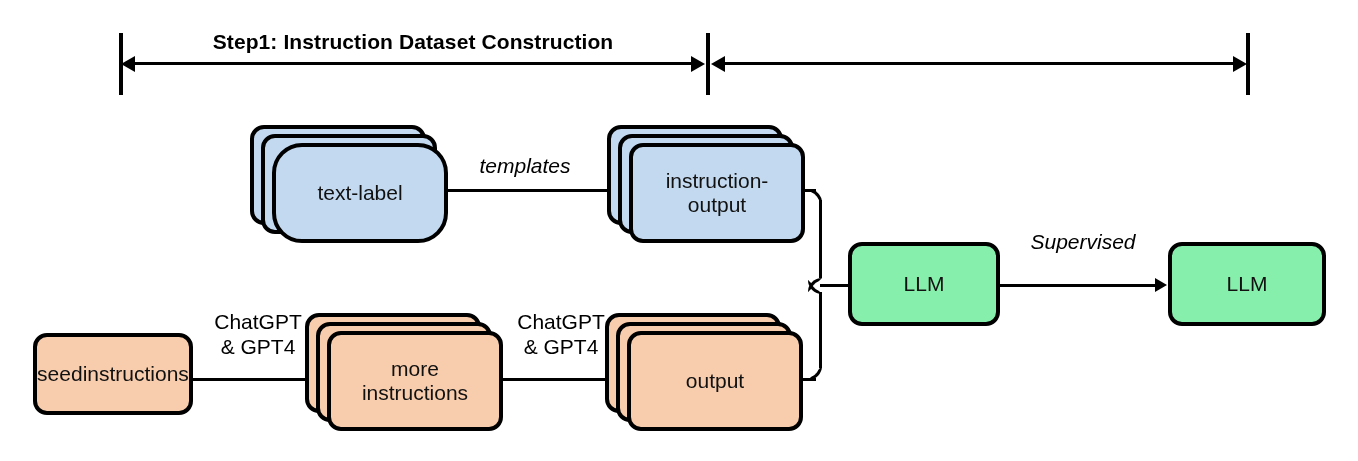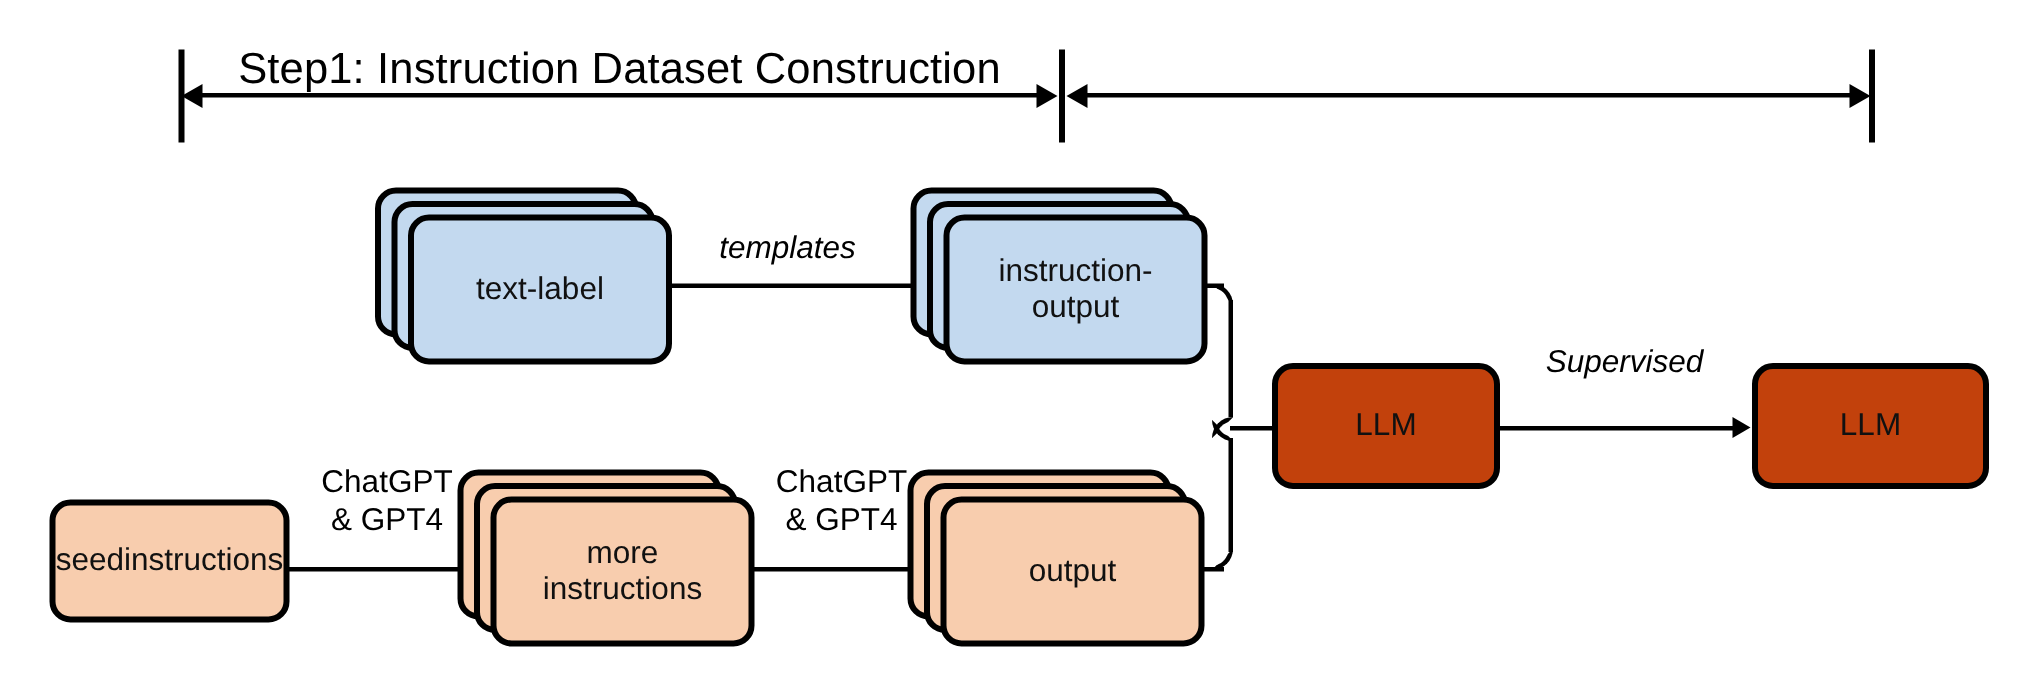--- a/index.html
+++ b/index.html
@@ -34,45 +34,46 @@
     position: absolute;
     width: 0; height: 0;
     border-top: 8px solid transparent;
     border-bottom: 8px solid transparent;
   }
   .ah-right { border-left: 14px solid #000; }
   .ah-left  { border-right: 14px solid #000; }
 
   .steplabel {
     position: absolute;
-    font-size: 29px;
+    font-size: 21px;
     color: #000;
     white-space: nowrap;
     text-align: center;
     letter-spacing: 0.1px;
+    font-weight: bold;
   }
 
   
   .node {
     position: absolute;
     box-sizing: border-box;
     border: 4px solid #000;
     border-radius: 14px;
     display: flex;
     align-items: center;
     justify-content: center;
     text-align: center;
     font-size: 21px;
     line-height: 1.16;
     color: #111;
     background: #ffffff;
   }
   .blue   { background: #c3d9ef; }
   .orange { background: #f8cdae; }
-  .grey   { background: #c2410c; }
+  .grey   { background: #86efac; }
 
   
   .stack-layer {
     position: absolute;
     box-sizing: border-box;
     border: 4px solid #000;
     border-radius: 14px;
   }
 
   
@@ -129,21 +130,21 @@
   <div class="arrowhead ah-right" style="left:1233px; top:55.5px;"></div>
 
   <div class="steplabel" style="left:119px; top:30px; width:588px;">Step1: Instruction Dataset Construction</div>
 
   <div class="hline" style="left:430px; top:189px; width:190px;"></div>
   <div class="ahead-r" style="left:613px; top:182.5px;"></div>
   <div class="edgelabel" style="left:440px; top:154px; width:170px;font-style:italic;">templates</div>
 
   <div class="stack-layer blue" style="left:250px; top:125px; width:176px; height:100px;"></div>
   <div class="stack-layer blue" style="left:261px; top:134px; width:176px; height:100px;"></div>
-  <div class="node blue" style="left:272px; top:143px; width:176px; height:100px;">
+  <div class="node blue" style="left:272px; top:143px; width:176px; height:100px;border-radius:30px;">
     <span>text-label</span>
   </div>
 
   <div class="stack-layer blue" style="left:607px; top:125px; width:176px; height:100px;"></div>
   <div class="stack-layer blue" style="left:618px; top:134px; width:176px; height:100px;"></div>
   <div class="node blue" style="left:629px; top:143px; width:176px; height:100px; flex-direction:column;">
     <span>instruction-</span>
     <span>output</span>
   </div>
 

